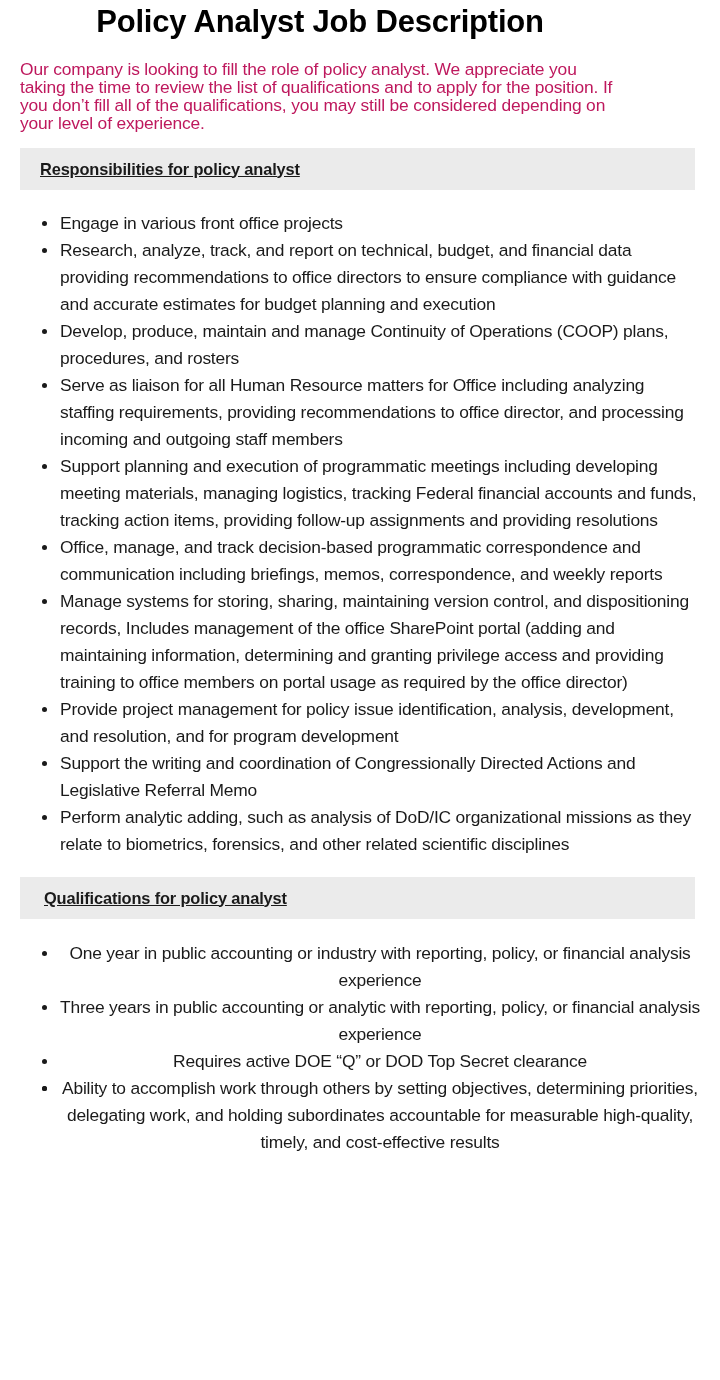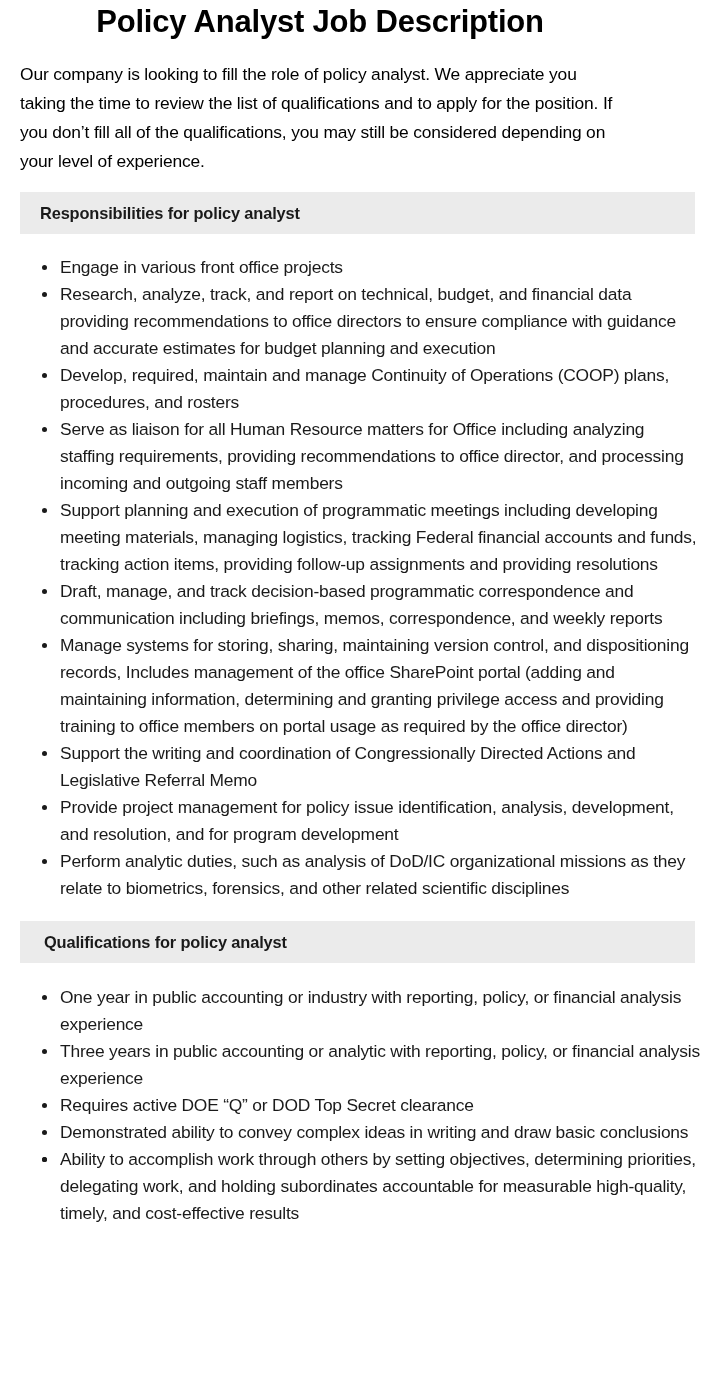--- a/index.html
+++ b/index.html
@@ -25,37 +25,38 @@
       text-align: center;
       font-size: 31px;
       font-weight: bold;
       line-height: 40px;
       color: #000000;
       letter-spacing: -0.2px;
     }
     .intro {
       margin: 14px 22px 0 20px;
       font-size: 17.4px;
-      line-height: 29px;
-      color: #000000;
+      line-height: 18px;
+      color: #be185d;
       letter-spacing: -0.15px;
     }
     .section-header {
       margin-left: 20px;
       width: 675px;
       height: 42px;
       background: #ebebeb;
       box-sizing: border-box;
       padding-left: 20px;
       display: flex;
       align-items: center;
       font-size: 16.4px;
       font-weight: bold;
       color: #1a1a1a;
       letter-spacing: -0.15px;
+      text-decoration: underline;
     }
     #resp-header { margin-top: 16px; }
     #qual-header { margin-top: 19px; padding-left: 24px; }
     ul.bullets {
       margin: 0;
       padding: 0 0 0 60px;
       list-style: none;
       width: 640px;
       box-sizing: content-box;
     }
@@ -69,52 +70,51 @@
     ul.bullets li .bullet {
       position: absolute;
       left: -18px;
       top: 11px;
       width: 5px;
       height: 5px;
       border-radius: 50%;
       background: #1a1a1a;
     }
     #resp-list { margin-top: 20px; }
-    #qual-list { margin-top: 21px; }
+    #qual-list { margin-top: 21px; text-align: center; }
   </style>
 </head>
 <body>
 
 <div class="page">
   <h1 class="title">Policy Analyst Job Description</h1>
 
   <p class="intro">Our company is looking to fill the role of policy analyst. We appreciate you taking the time to review the list of qualifications and to apply for the position. If you don’t fill all of the qualifications, you may still be considered depending on your level of experience.</p>
 
   <div class="section-header" id="resp-header">
     <span>Responsibilities for policy analyst</span>
   </div>
 
   <ul class="bullets" id="resp-list">
     <li><span class="bullet"></span><span>Engage in various front office projects</span></li>
     <li><span class="bullet"></span><span>Research, analyze, track, and report on technical, budget, and financial data providing recommendations to office directors to ensure compliance with guidance and accurate estimates for budget planning and execution</span></li>
-    <li><span class="bullet"></span><span>Develop, required, maintain and manage Continuity of Operations (COOP) plans, procedures, and rosters</span></li>
+    <li><span class="bullet"></span><span>Develop, produce, maintain and manage Continuity of Operations (COOP) plans, procedures, and rosters</span></li>
     <li><span class="bullet"></span><span>Serve as liaison for all Human Resource matters for Office including analyzing staffing requirements, providing recommendations to office director, and processing incoming and outgoing staff members</span></li>
     <li><span class="bullet"></span><span>Support planning and execution of programmatic meetings including developing meeting materials, managing logistics, tracking Federal financial accounts and funds, tracking action items, providing follow-up assignments and providing resolutions</span></li>
-    <li><span class="bullet"></span><span>Draft, manage, and track decision-based programmatic correspondence and communication including briefings, memos, correspondence, and weekly reports</span></li>
+    <li><span class="bullet"></span><span>Office, manage, and track decision-based programmatic correspondence and communication including briefings, memos, correspondence, and weekly reports</span></li>
     <li><span class="bullet"></span><span>Manage systems for storing, sharing, maintaining version control, and dispositioning records, Includes management of the office SharePoint portal (adding and maintaining information, determining and granting privilege access and providing training to office members on portal usage as required by the office director)</span></li>
+    <li><span class="bullet"></span><span>Provide project management for policy issue identification, analysis, development, and resolution, and for program development</span></li>
     <li><span class="bullet"></span><span>Support the writing and coordination of Congressionally Directed Actions and Legislative Referral Memo</span></li>
-    <li><span class="bullet"></span><span>Provide project management for policy issue identification, analysis, development, and resolution, and for program development</span></li>
-    <li><span class="bullet"></span><span>Perform analytic duties, such as analysis of DoD/IC organizational missions as they relate to biometrics, forensics, and other related scientific disciplines</span></li>
+    <li><span class="bullet"></span><span>Perform analytic adding, such as analysis of DoD/IC organizational missions as they relate to biometrics, forensics, and other related scientific disciplines</span></li>
   </ul>
 
   <div class="section-header" id="qual-header">
     <span>Qualifications for policy analyst</span>
   </div>
 
   <ul class="bullets" id="qual-list">
     <li><span class="bullet"></span><span>One year in public accounting or industry with reporting, policy, or financial analysis experience</span></li>
     <li><span class="bullet"></span><span>Three years in public accounting or analytic with reporting, policy, or financial analysis experience</span></li>
     <li><span class="bullet"></span><span>Requires active DOE “Q” or DOD Top Secret clearance</span></li>
-    <li><span class="bullet"></span><span>Demonstrated ability to convey complex ideas in writing and draw basic conclusions</span></li>
     <li><span class="bullet"></span></li>
     <li><span class="bullet"></span><span>Ability to accomplish work through others by setting objectives, determining priorities, delegating work, and holding subordinates accountable for measurable high-quality, timely, and cost-effective results</span></li>
   </ul>
 </div>
 
 </body></html>

